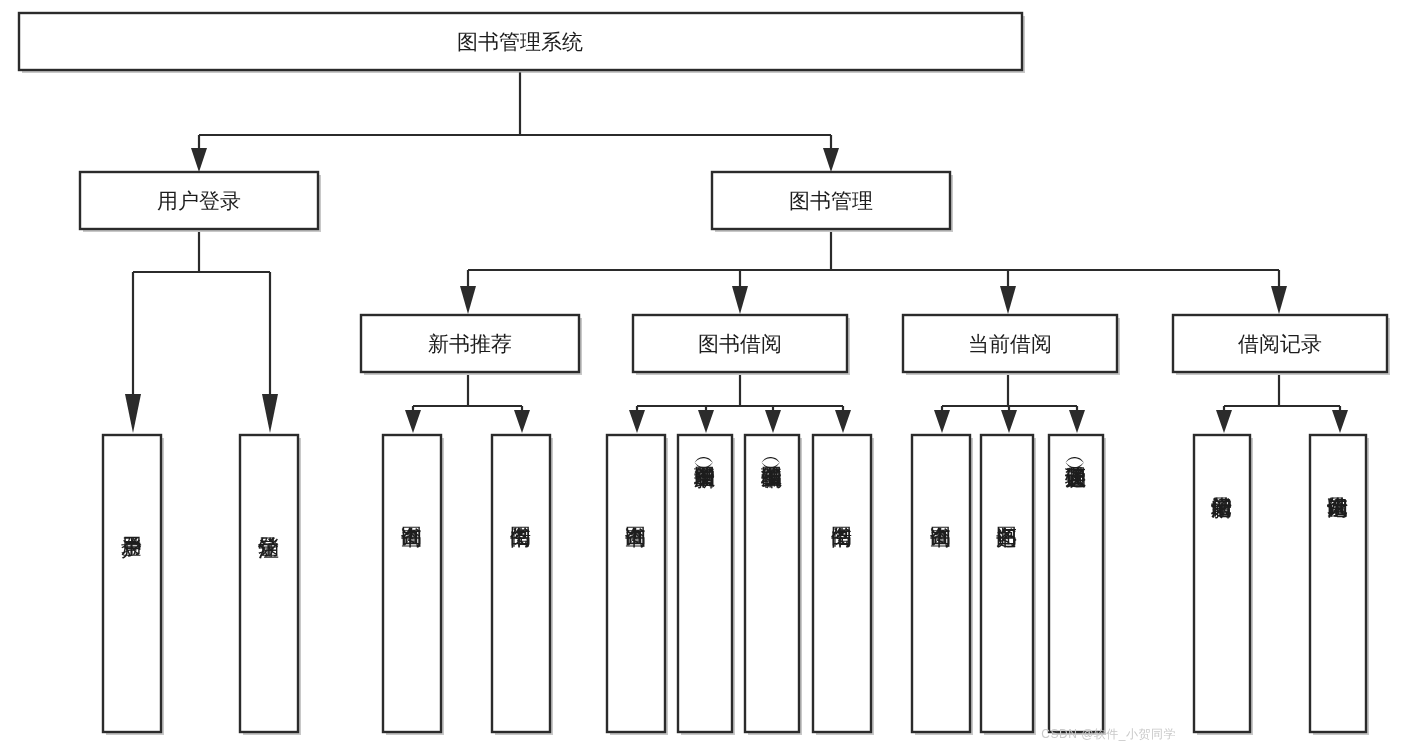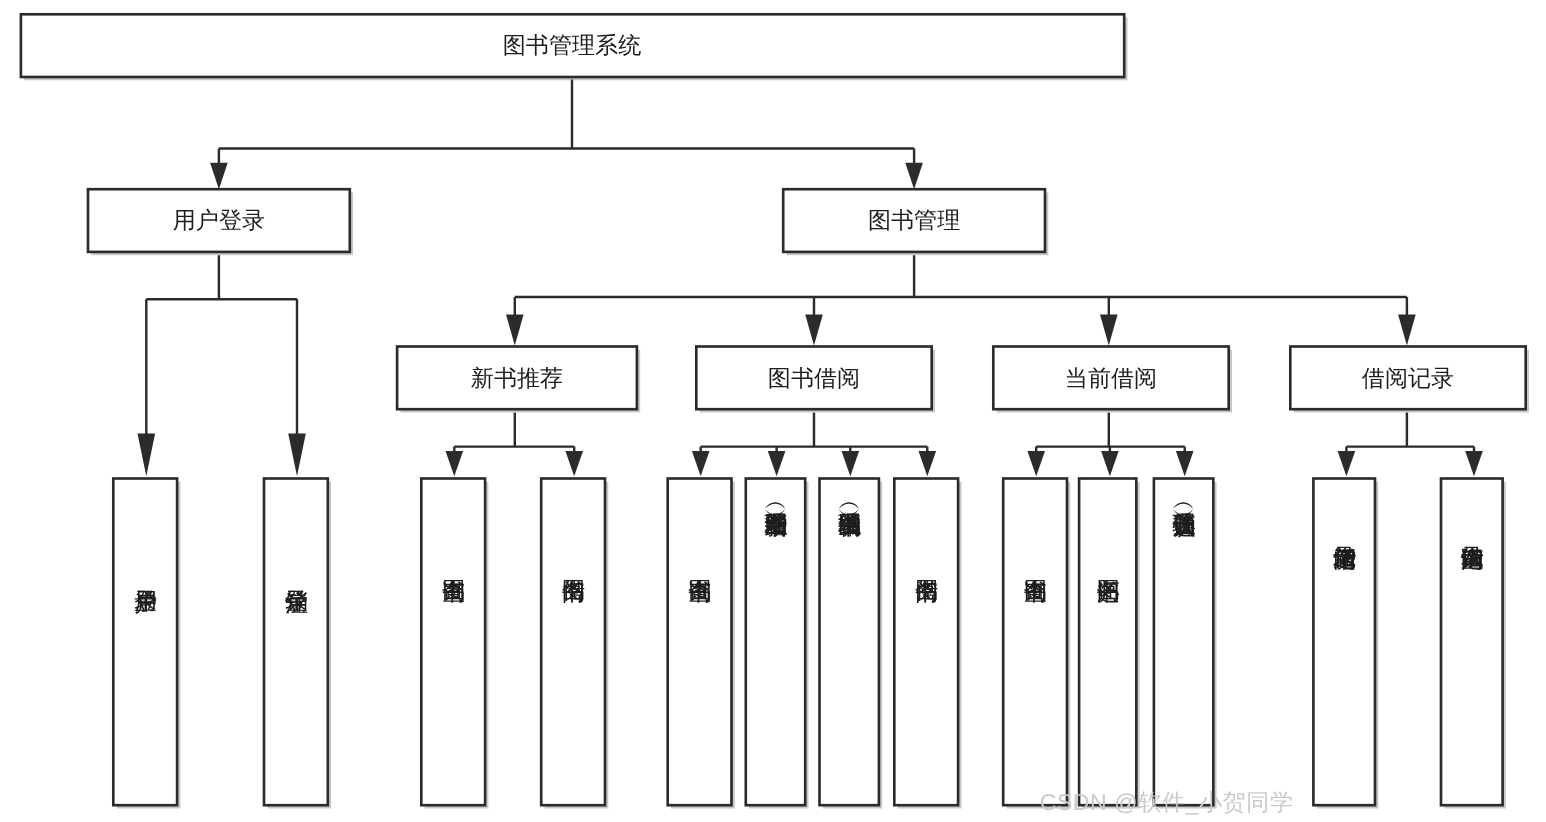--- a/index.html
+++ b/index.html
@@ -56,21 +56,21 @@
     font-family: "Liberation Sans", "DejaVu Sans", sans-serif;
     font-size: 21px;
     fill: #1d1d1d;
     text-anchor: middle;
   }
   .watermark {
     position: absolute;
     right: 8px;
     bottom: 4px;
     font-family: "Liberation Sans", "DejaVu Sans", sans-serif;
-    font-size: 21px;
+    font-size: 12px;
     color: #c9c9c9;
     letter-spacing: 0.5px;
     white-space: nowrap;
     user-select: none;
   }
 </style>
 </head>
 <body>
 
 <div id="diagram-root">

